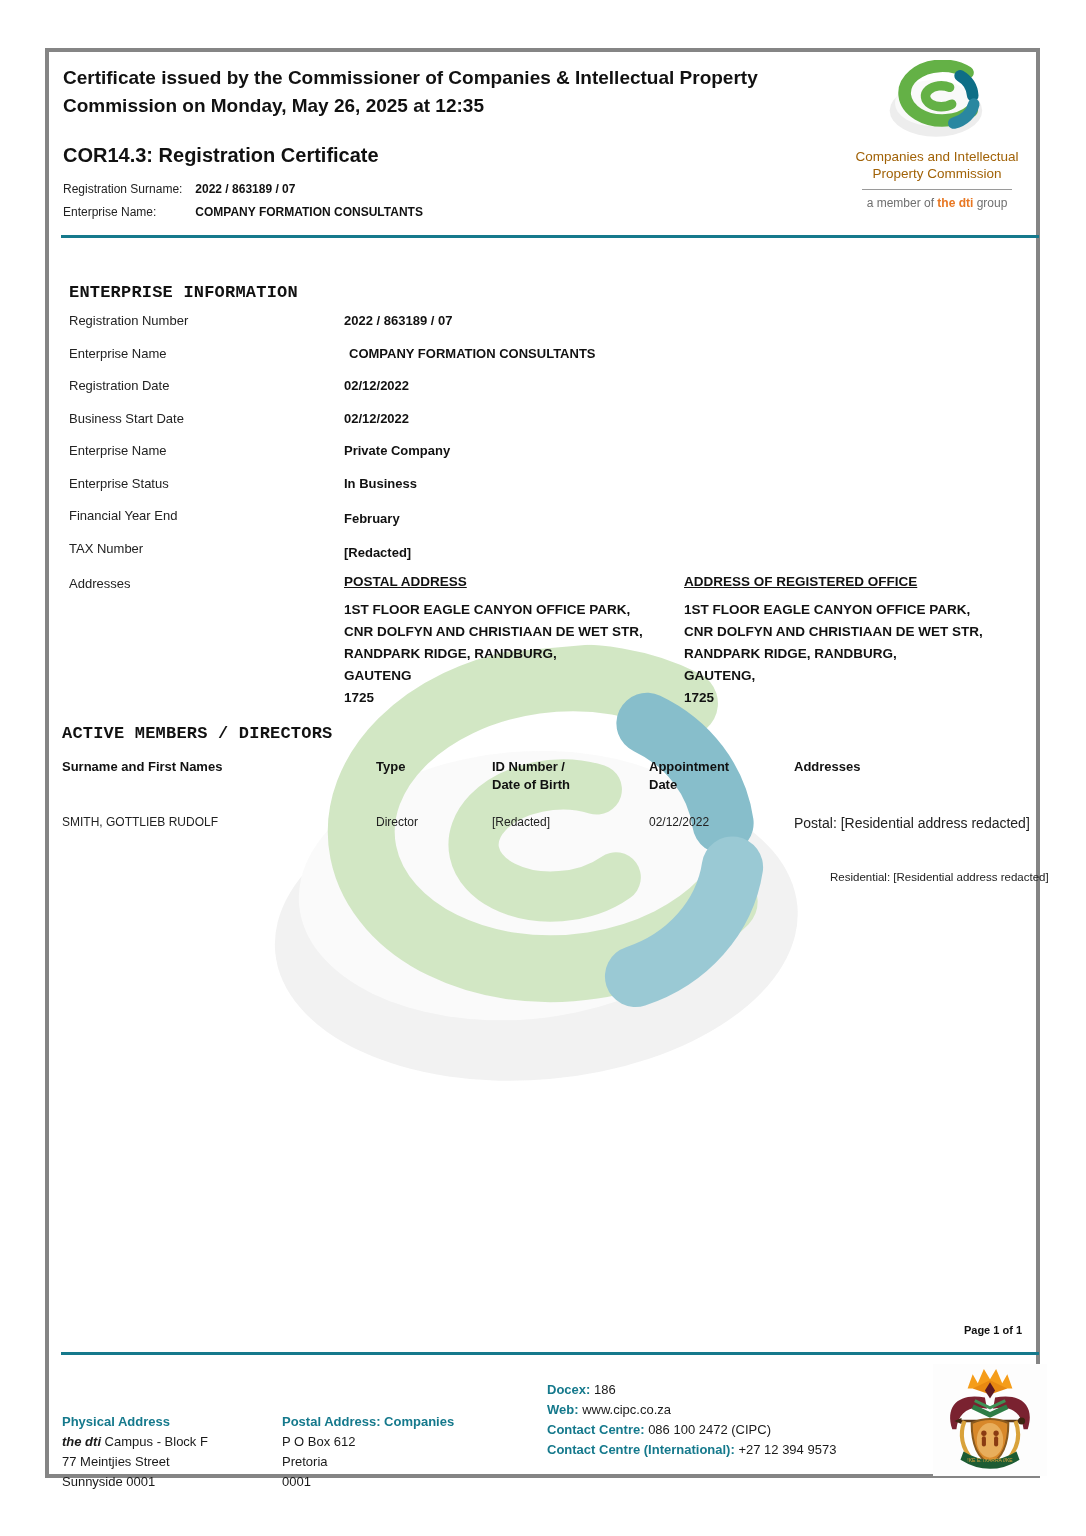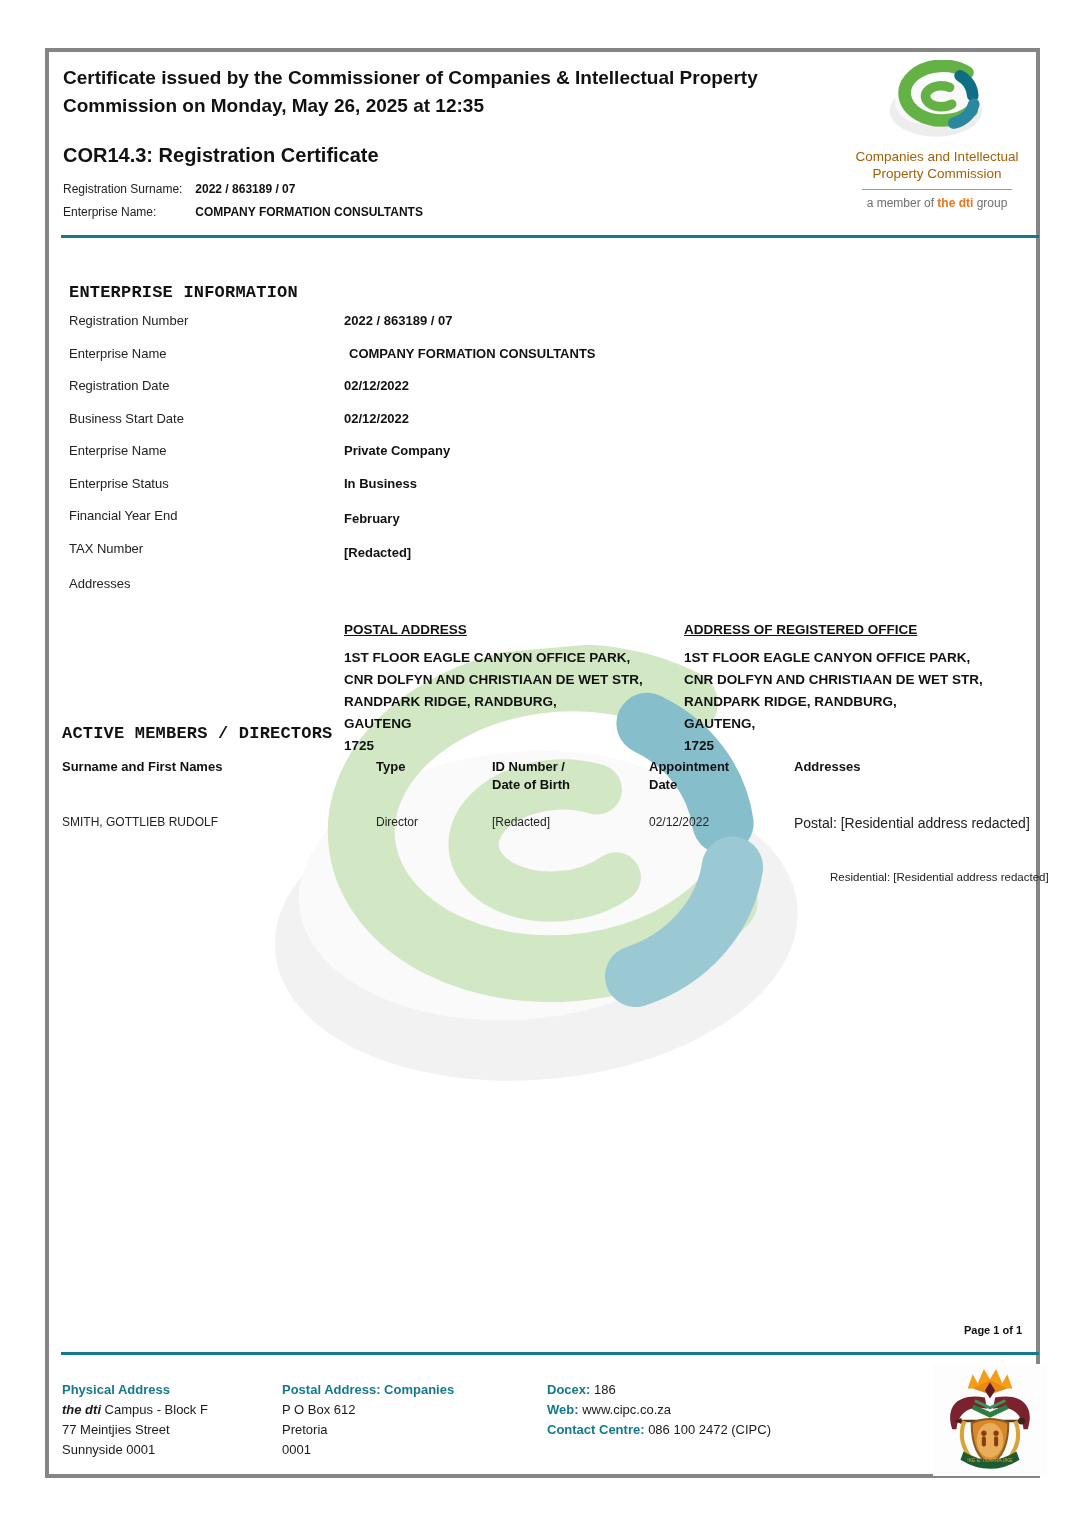--- a/index.html
+++ b/index.html
@@ -25,40 +25,40 @@
   
   .sec-h{font-size:17px;font-weight:bold;color:#111;letter-spacing:.2px;font-family:Liberation Mono, monospace;}
 
   
   .info-rows{left:20px;top:261px;width:960px;}
   .info-row{position:relative;height:32.5px;font-size:13px;}
   .info-row .lbl{position:absolute;left:0;top:0;color:#222;}
   .info-row .val{position:absolute;left:275px;top:0;font-weight:bold;color:#111;}
   .addr-block{left:20px;top:522px;width:965px;font-size:13px;}
   .addr-lbl{position:absolute;left:0;top:2px;color:#222;}
-  .addr-col{position:absolute;top:0;width:330px;margin-top:48px;}
+  .addr-col{position:absolute;top:0;width:330px;}
   .addr-col .head{font-weight:bold;text-decoration:underline;font-size:13.5px;color:#111;}
   .addr-col .lines{margin-top:10px;font-weight:bold;font-size:13.5px;line-height:22px;color:#111;}
 
   
   .dir-head{left:13px;top:672px;}
   .dir-table{left:13px;top:706px;width:975px;}
   .dt-col{position:absolute;font-size:13px;font-weight:bold;line-height:18px;color:#111;}
   .dt-cell{position:absolute;font-size:12px;color:#222;}
   .c-name{left:0;}  .c-type{left:314px;width:90px;} .c-id{left:430px;width:100px;}
   .c-appt{left:587px;width:100px;} .c-addr{left:732px;width:240px;}
 
   
   .watermark{left:200px;top:598px;width:575px;height:435px;opacity:.92;transform:rotate(-5deg);}
 
   
   .page-ind{top:1272px;right:14px;font-size:11px;font-weight:bold;color:#111;}
   .footer{left:0;top:1328px;width:995px;font-size:13px;line-height:20px;}
   .f-col{position:absolute;top:0;}
-  .f-title{color:#15798c;font-weight:bold;}
+  .f-title{color:#15798c;font-weight:bold;margin-top:32px;}
   .f-brand{font-weight:bold;font-style:italic;}
   .f-lab{color:#15798c;font-weight:bold;}
   .coat-box{left:884px;top:1312px;width:114px;height:112px;background:#fdfdfd;}
 </style>
 </head>
 <body>
 
 <div class="page">
 
   <svg class="abs watermark" viewBox="0 0 100 78" aria-hidden="true">
@@ -195,20 +195,21 @@
       <div class="f-title">Postal Address: Companies</div>
       <div>P O Box 612</div>
       <div>Pretoria</div>
       <div>0001</div>
     </div>
 
     <div class="f-col" style="left:498px;width:360px;">
       <div><span class="f-lab">Docex:</span><span> 186</span></div>
       <div><span class="f-lab">Web:</span><span> www.cipc.co.za</span></div>
       <div><span class="f-lab">Contact Centre:</span><span> 086 100 2472 (CIPC)</span></div>
+      <div><span class="f-lab">Contact Centre (International):</span><span> +27 12 394 9573</span></div>
     </div>
   </div>
 
   <div class="abs coat-box">
     <svg width="114" height="112" viewBox="0 0 110 110" aria-hidden="true">
 
       <path d="M33 24 L38 10 L43 19 L49 5 L55 15 L61 5 L67 19 L72 10 L77 24 Z" fill="#f59d1a"></path>
       <path d="M38 24 L55 16 L72 24 L55 30 Z" fill="#e88a12"></path>
 
       <path d="M18 64 C10 40 26 28 50 33 L52 44 C34 40 24 48 22 64 Z" fill="#7a2230"></path>

